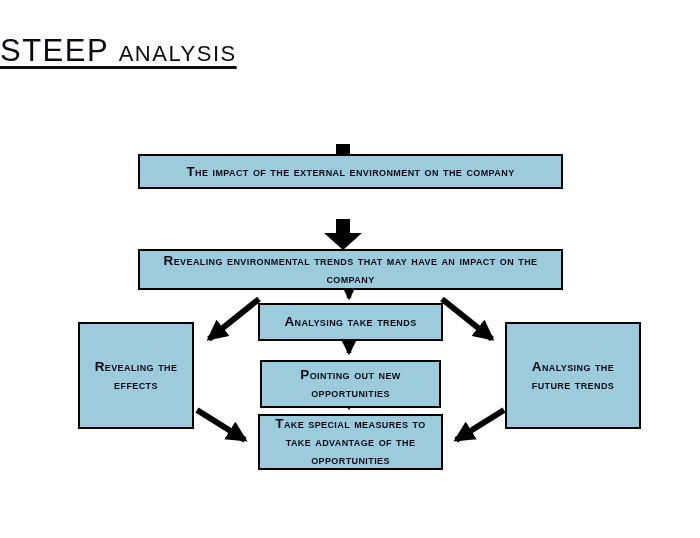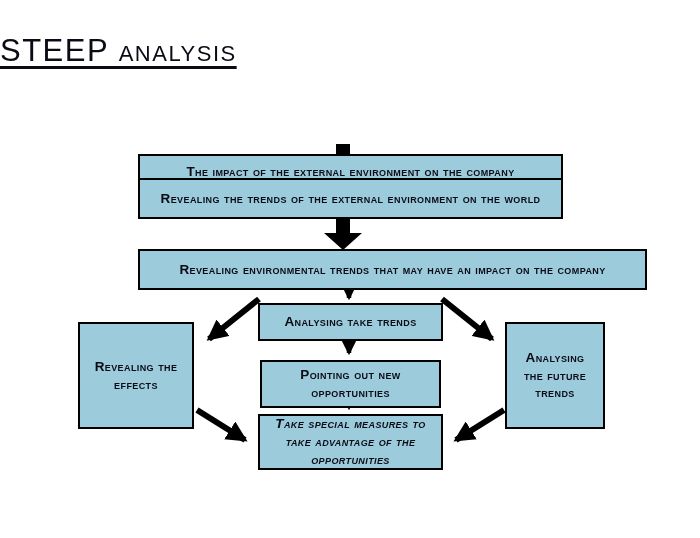--- a/index.html
+++ b/index.html
@@ -27,26 +27,26 @@
     border:2.5px solid var(--box-border,#000000);
     display:flex; align-items:center; justify-content:center;
     text-align:center;
     font-variant:small-caps; font-weight:bold;
     font-size:13.5px; letter-spacing:0.4px; line-height:1.32;
     color:var(--text,#0b0b16);
     padding:2px 8px;
   }
   .b1 { left:138px; top:108px; width:425px; height:35px;margin-top:46px; }
   .b2 { left:138px; top:178px; width:425px; height:41px; }
-  .b3 { left:138px; top:249px; width:509px; height:41px; }
+  .b3 { left:138px; top:249px; width:425px; height:41px; }
   .b4 { left:258px; top:303px; width:185px; height:38px; }
   .b5 { left:260px; top:360px; width:181px; height:48px; }
-  .b6 { left:258px; top:414px; width:185px; height:56px;font-style:italic; }
+  .b6 { left:258px; top:414px; width:185px; height:56px; }
   .bl { left:78px;  top:322px; width:116px; height:107px; }
-  .br { left:505px; top:322px; width:100px; height:107px; }
+  .br { left:505px; top:322px; width:136px; height:107px; }
   .arrows { position:absolute; left:0; top:0; pointer-events:none; }
   .arrows line { stroke:var(--arrow,#000000); }
   .arrows polygon, .arrows .head { fill:var(--arrow,#000000); }
 </style>
 </head>
 <body>
 
 <div class="stage">
 
   <div class="title">
@@ -67,23 +67,20 @@
     <line x1="349" y1="343" x2="349" y2="353" stroke-width="4.5" marker-end="url(#ah)"></line>
     <line x1="349" y1="402" x2="349" y2="408" stroke-width="4.5" marker-end="url(#ah)"></line>
     <line x1="197" y1="410" x2="245" y2="440" stroke-width="6" marker-end="url(#ah)"></line>
     <line x1="504" y1="410" x2="456" y2="440" stroke-width="6" marker-end="url(#ah)"></line>
   </svg>
 
   <div class="box b1">
     <span>The impact of the external environment on the company</span>
   </div>
 
-  <div class="box b2">
-    <span>Revealing the trends of the external environment on the world</span>
-  </div>
 
   <div class="box b3">
     <span>Revealing environmental trends that may have an impact on the company</span>
   </div>
 
   <div class="box b4">
     <span>Analysing take trends</span>
   </div>
 
   <div class="box b5">

